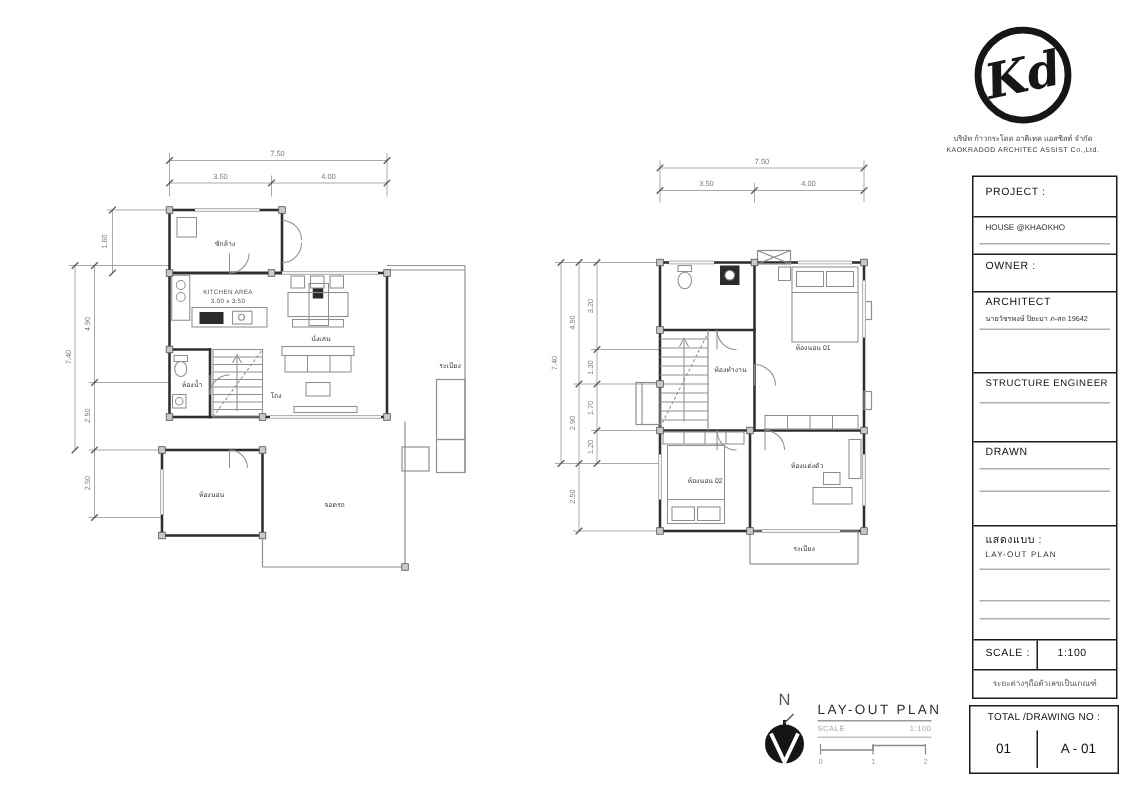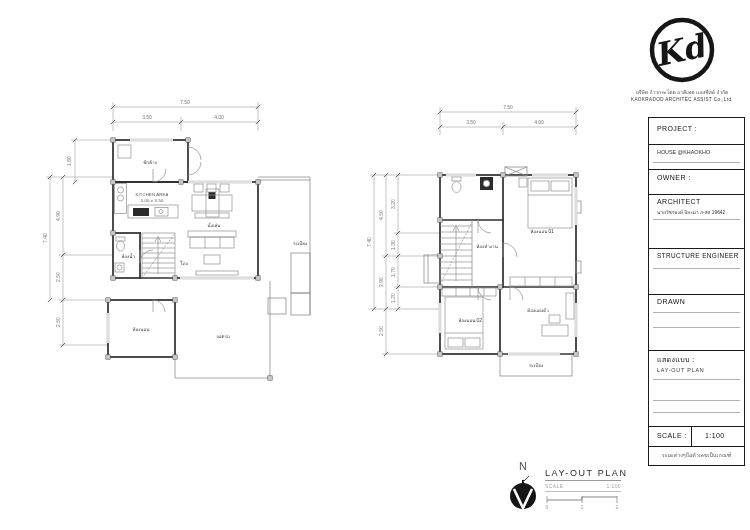--- a/index.html
+++ b/index.html
@@ -418,20 +418,26 @@
     <div class="tline" style="top:282px"></div>
     <div class="tline" style="top:294px"></div>
     <div class="hline" style="top:308px"></div>
     <div class="tb-label" style="top:314px">SCALE :</div>
     <div class="scale-div"></div>
     <div class="tb-label" style="top:314px;left:56px">1:100</div>
     <div class="hline" style="top:328px"></div>
     <div class="tb-note">ระยะต่างๆถือตัวเลขเป็นเกณฑ์</div>
   </div>
 
+  <div class="totalbox">
+    <div class="lbl">TOTAL /DRAWING NO :</div>
+    <div class="vdiv"></div>
+    <div class="v1">01</div>
+    <div class="v2">A - 01</div>
+  </div>
 
   <div class="legend">
     <svg width="40" height="64" viewBox="0 0 40 64" style="position:absolute;left:0;top:0">
       <text x="20" y="12" text-anchor="middle" style="font-size:11px;fill:#555">N</text>
       <circle cx="20" cy="38" r="13" fill="#151515"></circle>
       <path d="M11,31 L20,50 L29,31" fill="none" stroke="#ffffff" stroke-width="2.6"></path>
       <line x1="20" y1="22" x2="20" y2="40" stroke="#151515" stroke-width="2"></line>
       <line x1="20" y1="24" x2="26" y2="18" stroke="#555" stroke-width="1"></line>
     </svg>
     <div class="leg-text">

